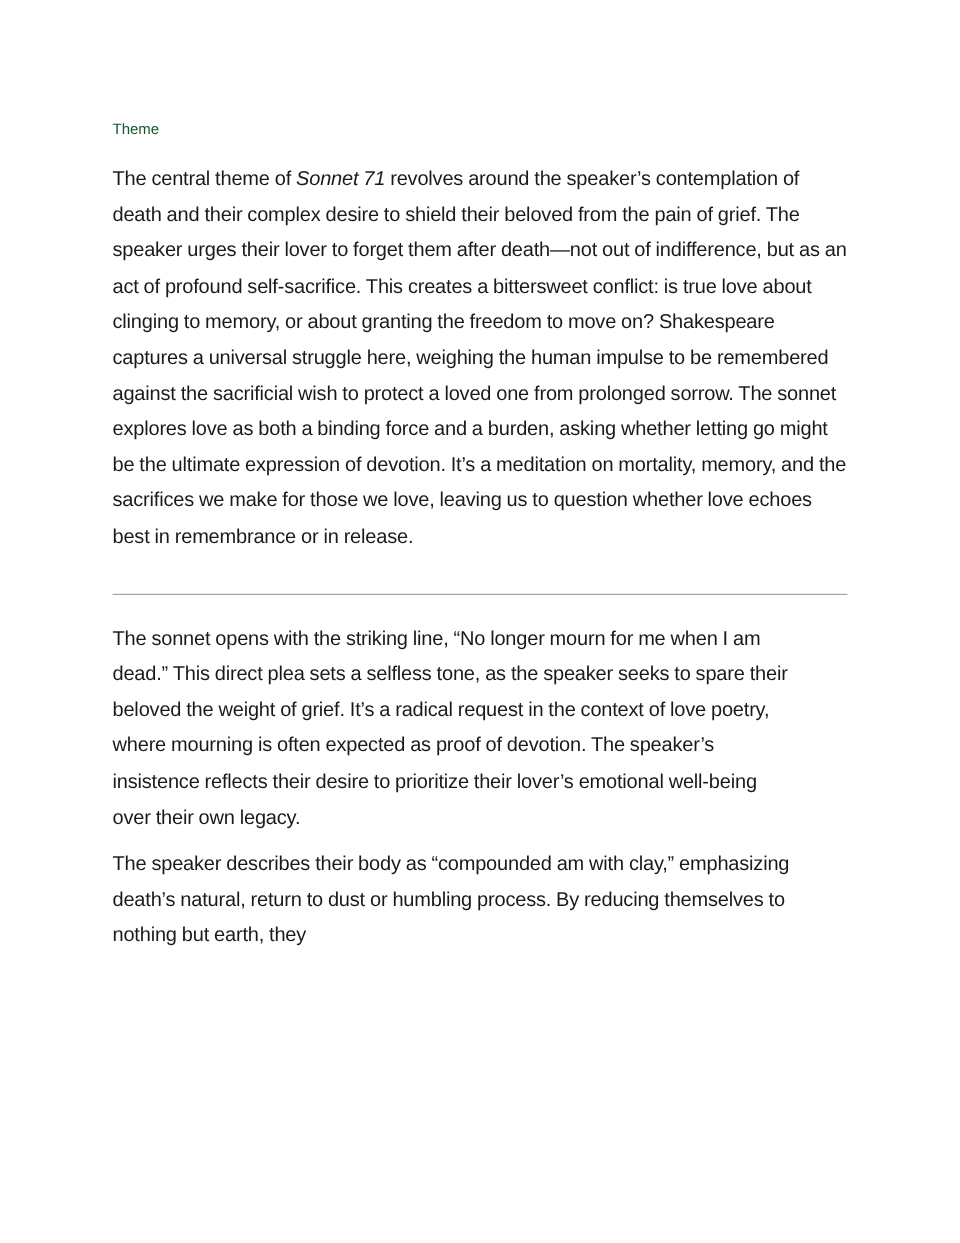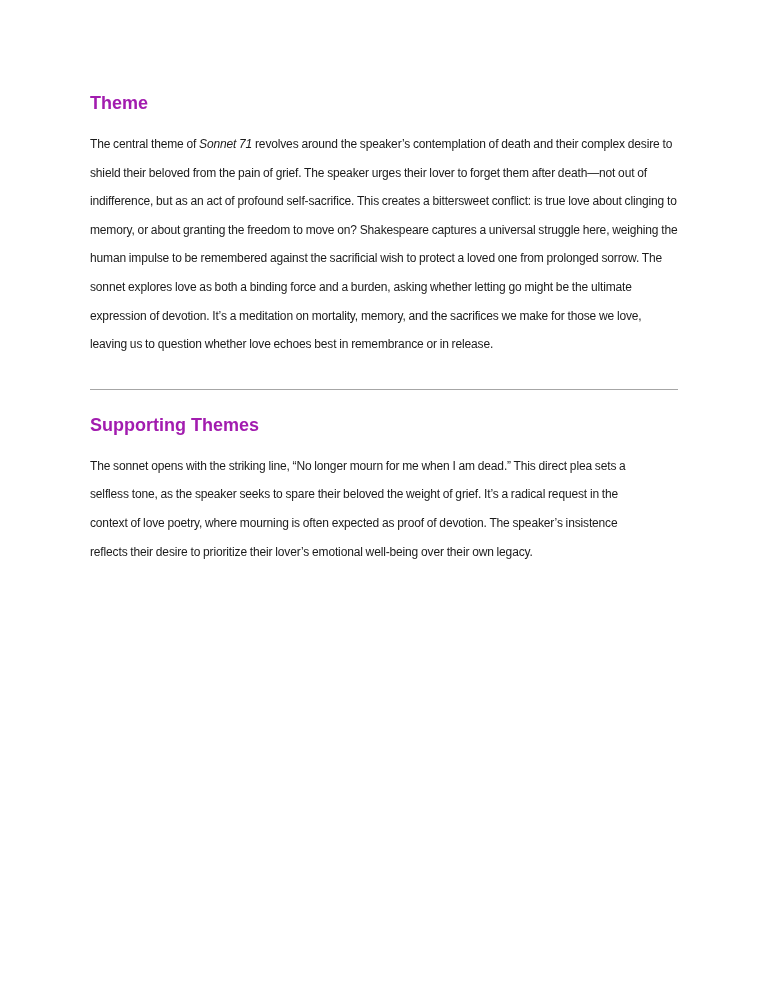--- a/index.html
+++ b/index.html
@@ -19,28 +19,28 @@
       width: 768px;
       height: 994px;
     }
     .content {
       position: absolute;
       left: 90px;
       top: 90px;
       width: 590px;
     }
     .heading {
-      font-weight: bold;
-      font-size: 18px;
+      font-weight: normal;
+      font-size: 12px;
       line-height: 26px;
       margin: 0 0 14px 0;
-      color: #a21caf;
+      color: #14532d;
     }
     .para {
-      font-size: 12px;
+      font-size: 16px;
       line-height: 28.6px;
       margin: 0;
       letter-spacing: -0.15px;
       word-spacing: -0.3px;
     }
     .para em {
       font-style: italic;
     }
     .divider {
       height: 0;
@@ -63,20 +63,20 @@
   <div class="content">
 
     <section>
       <h2 class="heading">Theme</h2>
       <p class="para"><span>The central theme of </span><em>Sonnet 71</em><span> revolves around the speaker’s contemplation of death and their complex desire to shield their beloved from the pain of grief. The speaker urges their lover to forget them after death—not out of indifference, but as an act of profound self-sacrifice. This creates a bittersweet conflict: is true love about clinging to memory, or about granting the freedom to move on? Shakespeare captures a universal struggle here, weighing the human impulse to be remembered against the sacrificial wish to protect a loved one from prolonged sorrow. The sonnet explores love as both a binding force and a burden, asking whether letting go might be the ultimate expression of devotion. It’s a meditation on mortality, memory, and the sacrifices we make for those we love, leaving us to question whether love echoes best in remembrance or in release.</span></p>
     </section>
 
     <hr class="divider">
 
     <section>
-      <h2 class="heading">Supporting Themes</h2>
       <div class="indented">
         <p class="para">The sonnet opens with the striking line, “No longer mourn for me when I am dead.” This direct plea sets a selfless tone, as the speaker seeks to spare their beloved the weight of grief. It’s a radical request in the context of love poetry, where mourning is often expected as proof of devotion. The speaker’s insistence reflects their desire to prioritize their lover’s emotional well-being over their own legacy.</p>
+        <p class="para">The speaker describes their body as “compounded am with clay,” emphasizing death’s natural, return to dust or humbling process. By reducing themselves to nothing but earth, they</p>
       </div>
     </section>
 
   </div>
 </div>
 
 </body></html>

